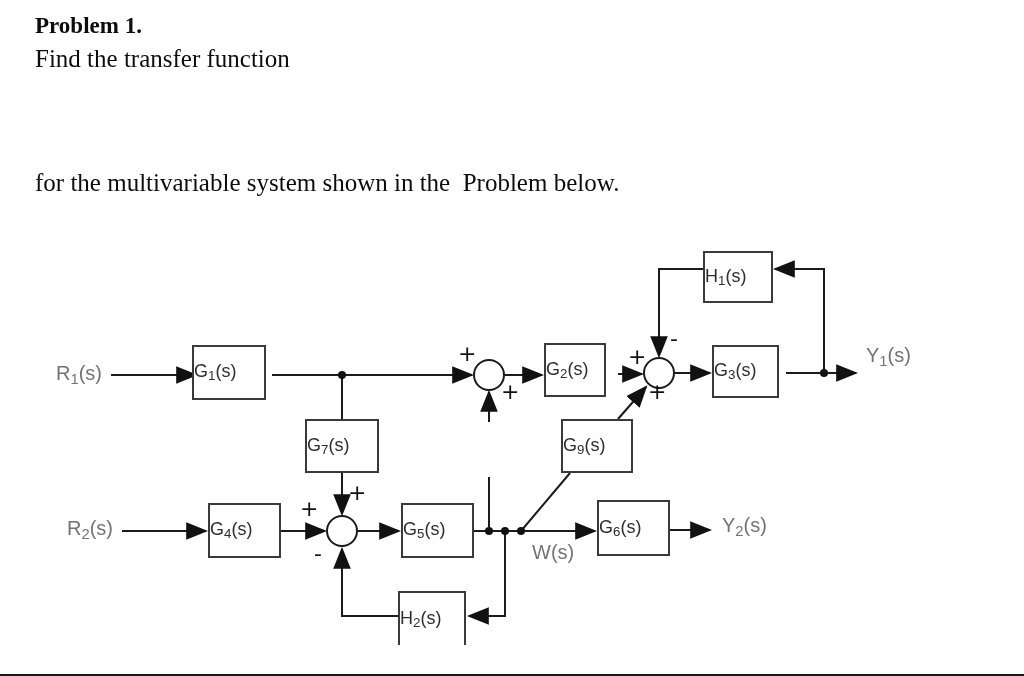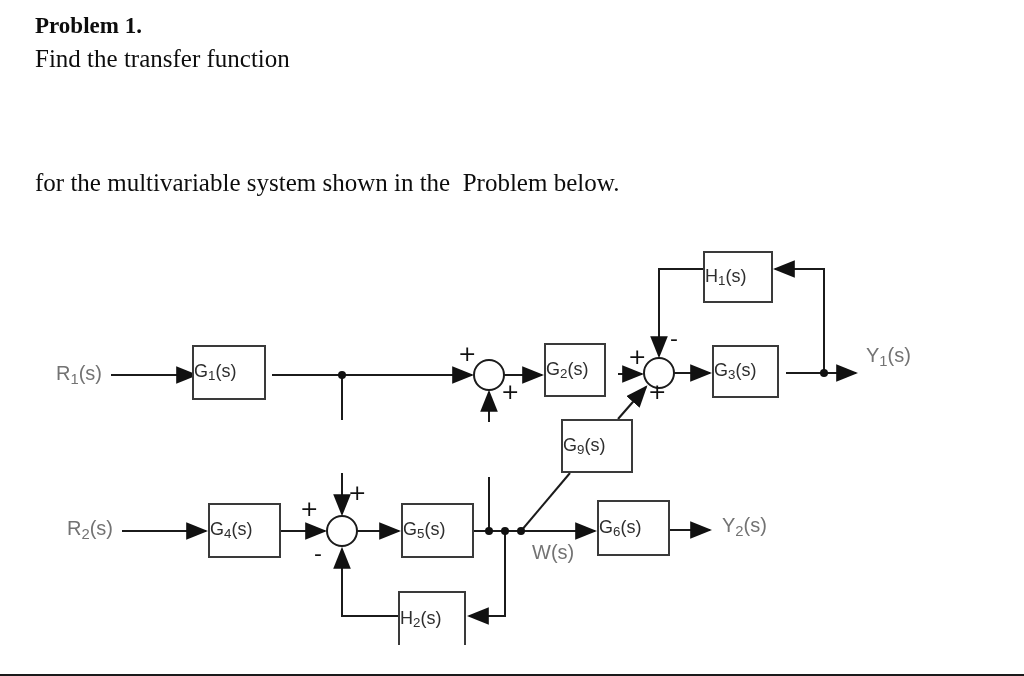--- a/index.html
+++ b/index.html
@@ -93,20 +93,23 @@
     </div>
   <div class="block" style="left:544px;top:343px;width:62px;height:54px">
       <span><span>G</span><span class="sub">2</span><span>(s)</span></span>
     </div>
   <div class="block" style="left:712px;top:345px;width:67px;height:53px">
       <span><span>G</span><span class="sub">3</span><span>(s)</span></span>
     </div>
   <div class="block" style="left:703px;top:251px;width:70px;height:52px">
       <span><span>H</span><span class="sub">1</span><span>(s)</span></span>
     </div>
+  <div class="block" style="left:305px;top:419px;width:74px;height:54px">
+      <span><span>G</span><span class="sub">7</span><span>(s)</span></span>
+    </div>
   <div class="block" style="left:561px;top:419px;width:72px;height:54px">
       <span><span>G</span><span class="sub">9</span><span>(s)</span></span>
     </div>
   <div class="block" style="left:208px;top:503px;width:73px;height:55px">
       <span><span>G</span><span class="sub">4</span><span>(s)</span></span>
     </div>
   <div class="block" style="left:401px;top:503px;width:73px;height:55px">
       <span><span>G</span><span class="sub">5</span><span>(s)</span></span>
     </div>
   <div class="block" style="left:597px;top:500px;width:73px;height:56px">

